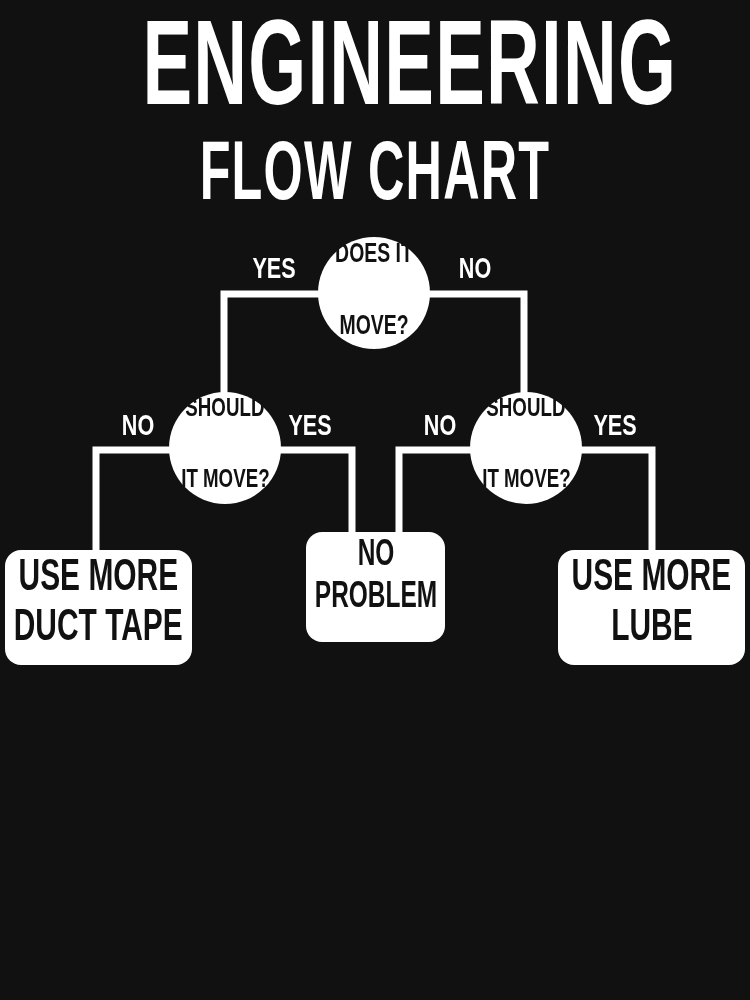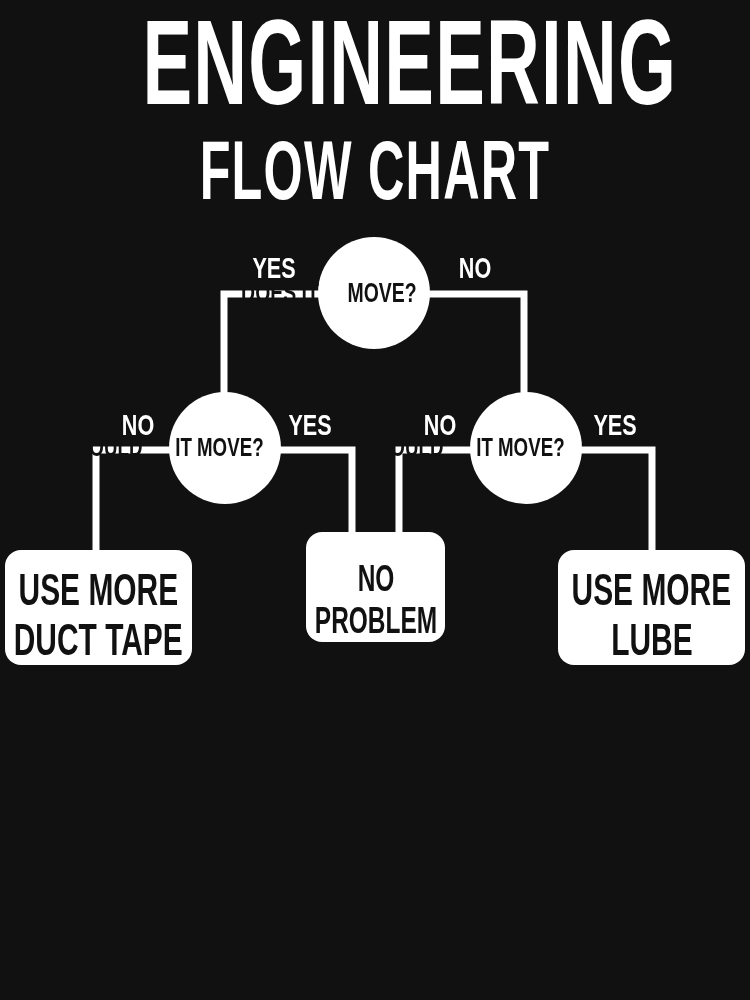--- a/index.html
+++ b/index.html
@@ -15,29 +15,29 @@
       left: 0; width: 750px; top: 2px; color: #ffffff; font-size: 120px; line-height: 120px;
       transform: scaleX(0.62); transform-origin: 375px 0; letter-spacing: 2px;
     }
     .subtitle {
       left: 0; width: 750px; top: 128px; color: #ffffff; font-size: 84px; line-height: 84px;
       transform: scaleX(0.6); transform-origin: 375px 0; letter-spacing: 2px;
     }
     svg.lines { position: absolute; left: 0; top: 0; }
     .circle {
       position: absolute; background: #ffffff; border-radius: 50%;
-      display: flex; flex-direction: row; align-items: center; justify-content: flex-end;
+      display: flex; flex-direction: column; align-items: center; justify-content: flex-start; gap: 40px;
     }
     .circle span {
       display: block; color: #111111; font-weight: bold; font-family: "Liberation Sans", sans-serif;
       line-height: 1.2; white-space: nowrap; transform: scaleX(0.72);
     }
     .box {
       position: absolute; background: #ffffff; border-radius: 16px;
-      display: flex; flex-direction: column; align-items: center; justify-content: flex-end;
+      display: flex; flex-direction: column; align-items: center; justify-content: flex-start;
     }
     .box span {
       display: block; color: #111111; font-weight: bold; font-family: "Liberation Sans", sans-serif;
       white-space: nowrap; transform: scaleX(0.68);
     }
     .label {
       color: #ffffff; font-size: 30px; line-height: 30px; transform: scaleX(0.72); transform-origin: center;
     }
   </style>
 </head>

